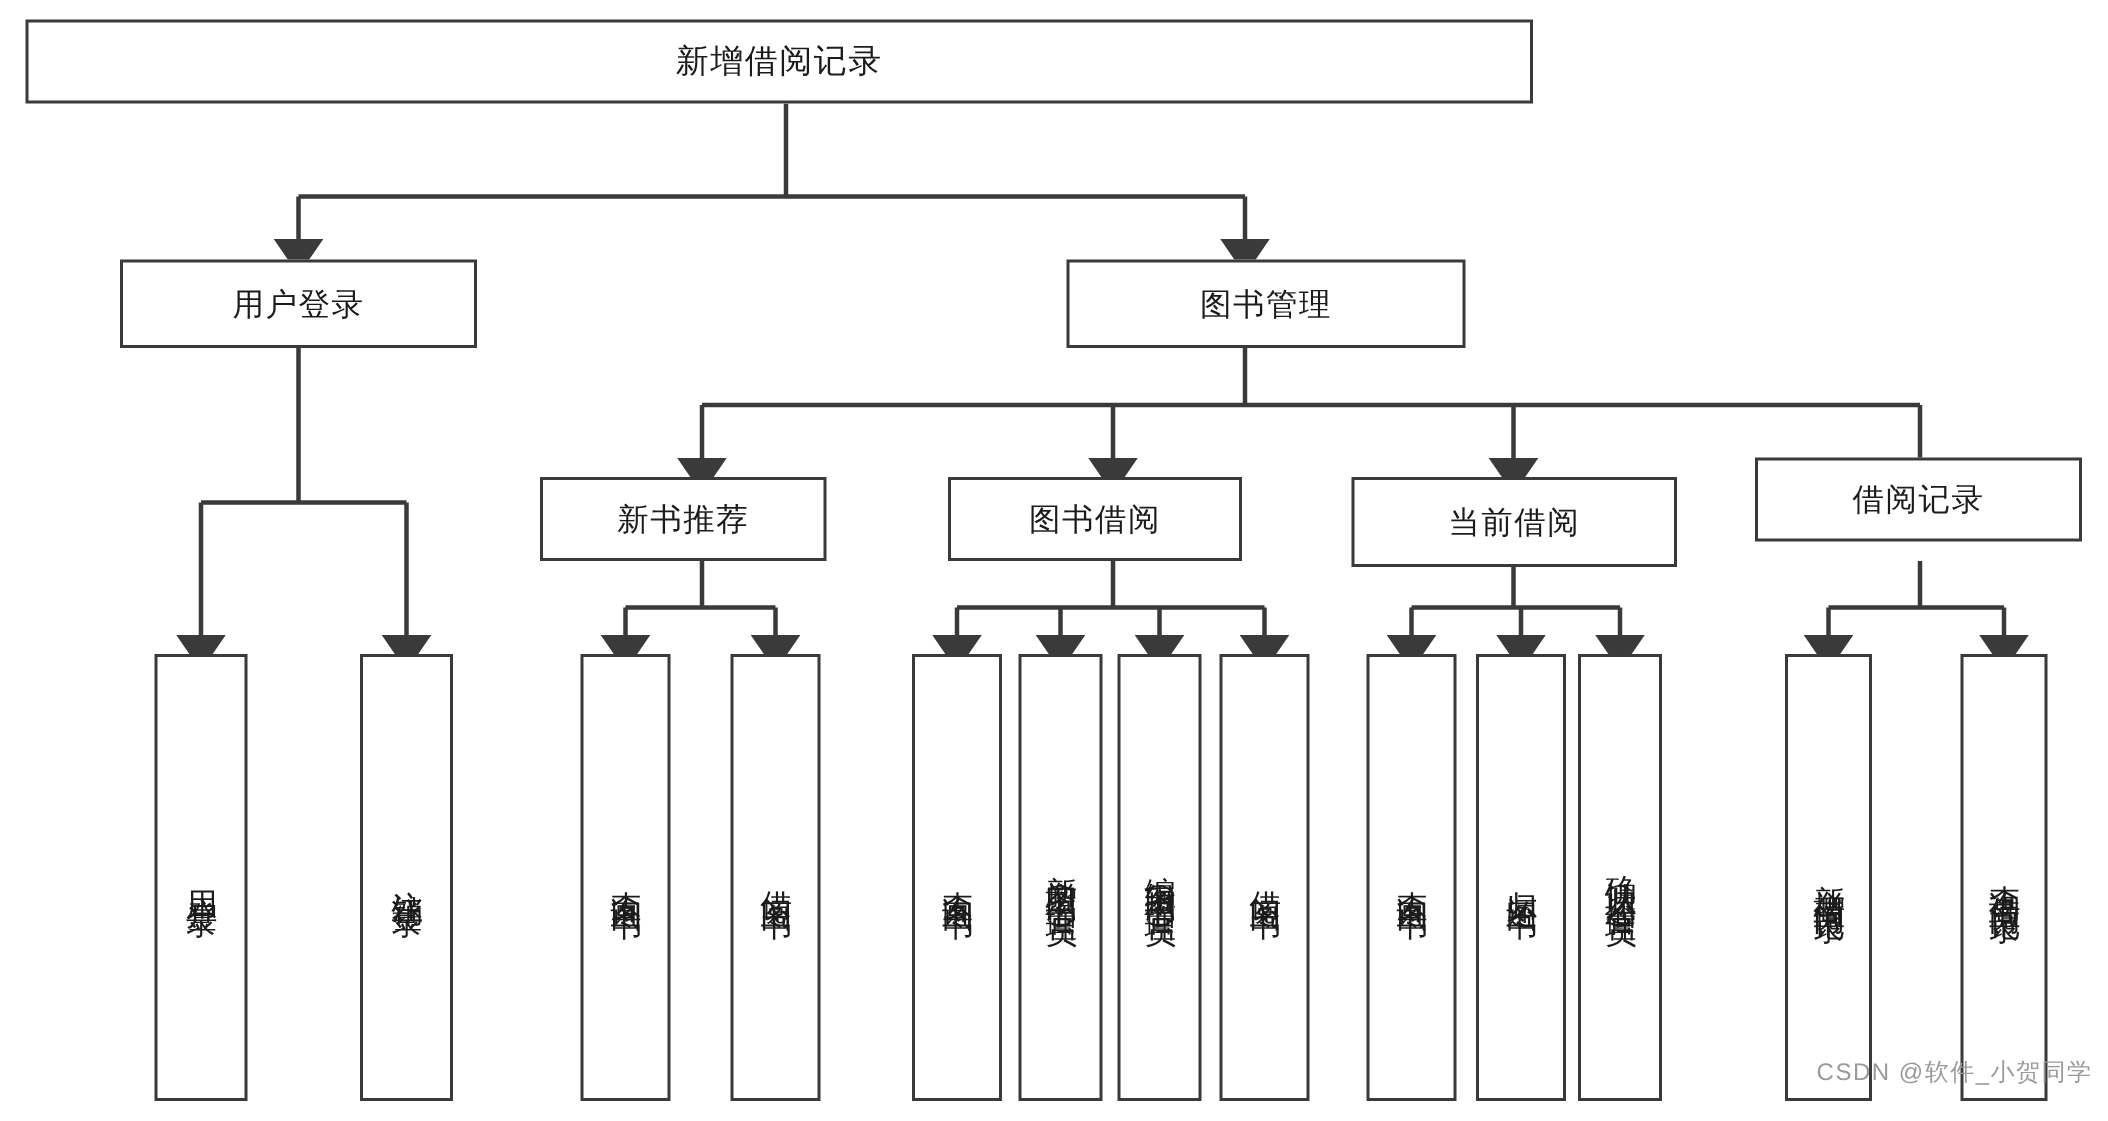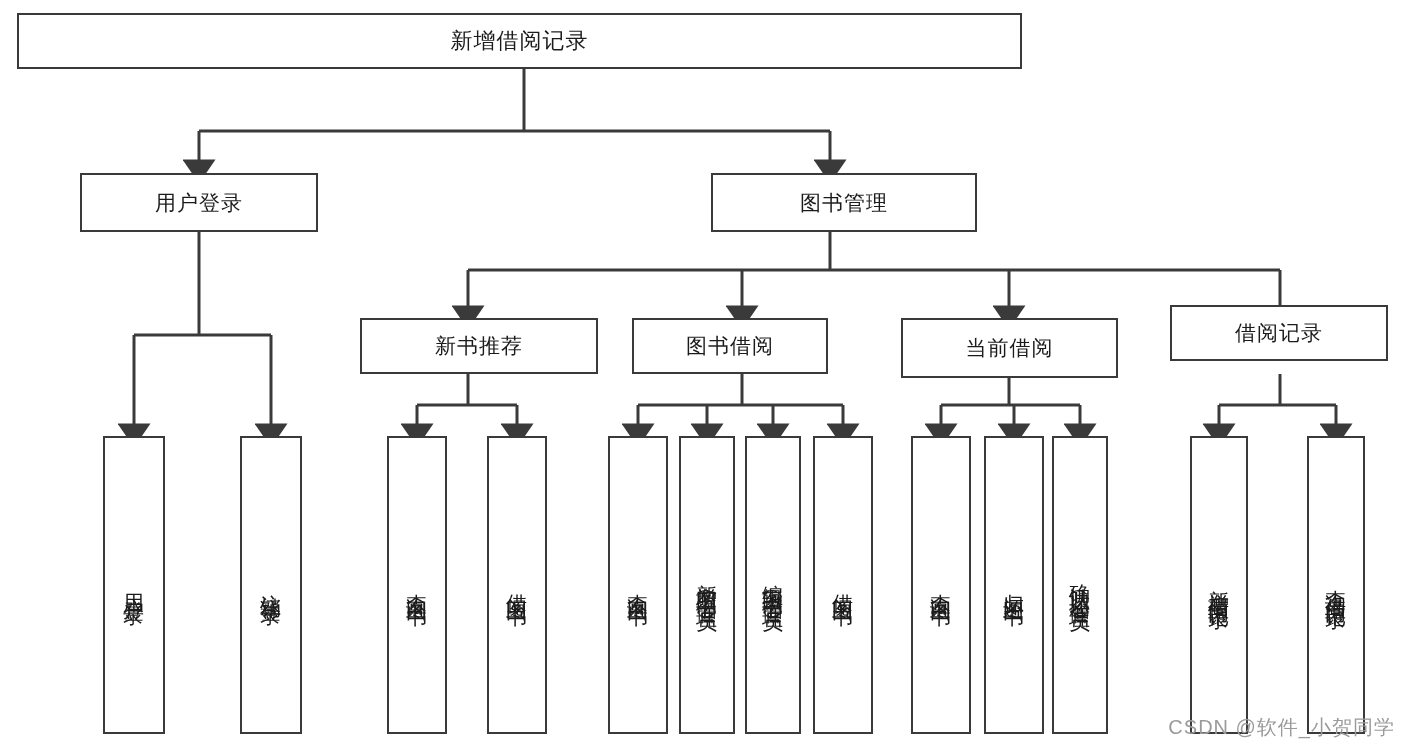--- a/index.html
+++ b/index.html
@@ -14,22 +14,22 @@
         justify-content:center;color:#1b1b1b;}
   .node.h{font-size:21px;letter-spacing:1px;}
   .node.v{font-size:21px;}
   .node.v .vtext{
     writing-mode:vertical-rl;text-orientation:upright;
     letter-spacing:4px;line-height:1;white-space:nowrap;
   }
   .node.title{font-size:22px;}
 
   .watermark{
-    position:absolute;right:10px;bottom:6px;
-    font-size:20px;color:#9a9a9a;letter-spacing:1px;
+    position:absolute;right:10px;bottom:21px;
+    font-size:16px;color:#9a9a9a;letter-spacing:1px;
     white-space:nowrap;pointer-events:none;margin-top:13px;
   }
 </style>
 </head>
 <body>
 
 <svg id="canvas" viewBox="0 0 1405 747" xmlns="http://www.w3.org/2000/svg">
   <defs>
     <marker id="arw" markerWidth="9" markerHeight="11" refX="1.2" refY="5.5" orient="auto" markerUnits="strokeWidth">
       <path d="M0,0 L0,11 L8,5.5 z" fill="#3a3a3a"></path>
@@ -93,21 +93,21 @@
   <span>图书管理</span>
 </div>
 
 <div class="node v" style="left: 103px; top: 436px; width: 62px; height: 298px;">
   <span class="vtext">用户登录</span>
 </div>
 <div class="node v" style="left: 240px; top: 436px; width: 62px; height: 298px;">
   <span class="vtext">注销登录</span>
 </div>
 
-<div class="node h" style="left: 360px; top: 318px; width: 238px; height: 56px;">
+<div class="node h" style="left: 360px; top: 318px; width: 191px; height: 56px;">
   <span>新书推荐</span>
 </div>
 <div class="node h" style="left: 632px; top: 318px; width: 196px; height: 56px;">
   <span>图书借阅</span>
 </div>
 <div class="node h" style="left: 901px; top: 318px; width: 217px; height: 60px;">
   <span>当前借阅</span>
 </div>
 <div class="node h" style="left: 1170px; top: 305px; width: 218px; height: 56px;">
   <span>借阅记录</span>

